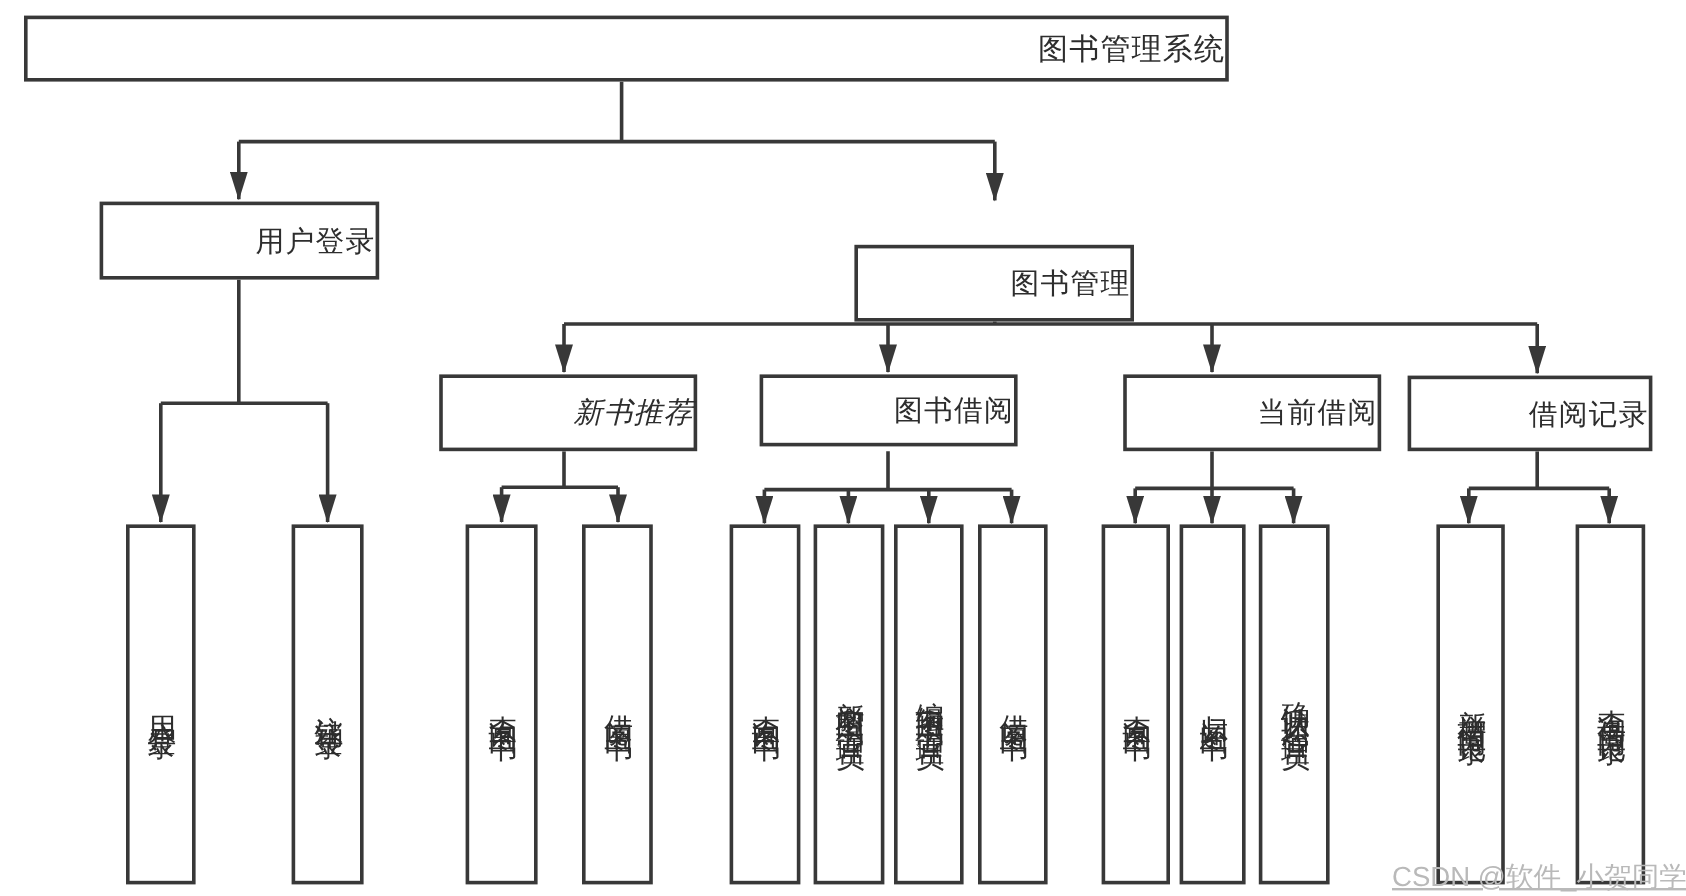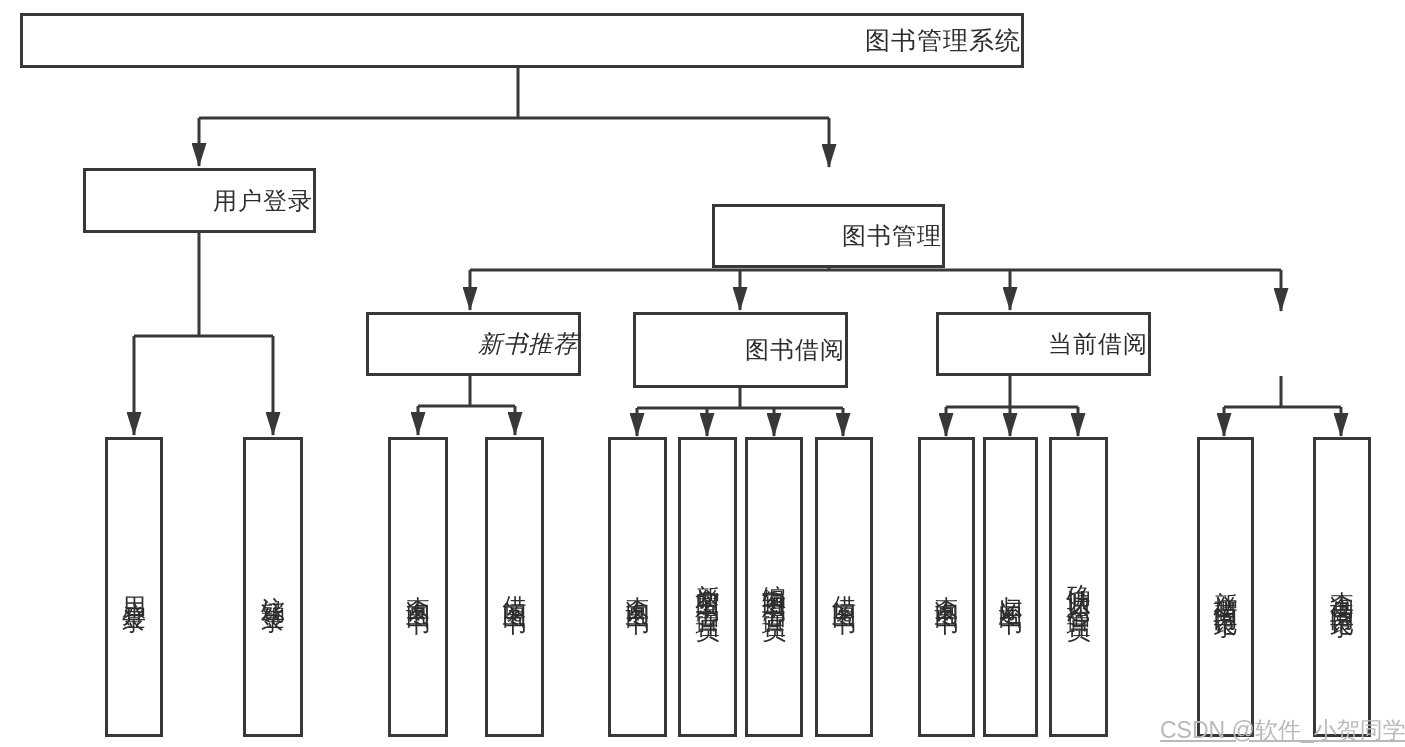--- a/index.html
+++ b/index.html
@@ -107,25 +107,28 @@
   <div class="hbox" style="left:83px;top:168px;width:233px;height:65px;">
     <span class="lbl">用户登录</span>
   </div>
   <div class="hbox" style="left:712px;top:169px;width:233px;height:64px;margin-top:35px;">
     <span class="lbl">图书管理</span>
   </div>
 
   <div class="hbox" style="left:366px;top:312px;width:215px;height:64px;font-style:italic;">
     <span class="lbl">新书推荐</span>
   </div>
-  <div class="hbox" style="left:633px;top:312px;width:215px;height:76px;">
+  <div class="hbox" style="left:633px;top:312px;width:215px;height:60px;">
     <span class="lbl">图书借阅</span>
   </div>
   <div class="hbox" style="left:936px;top:312px;width:215px;height:64px;">
     <span class="lbl">当前借阅</span>
+  </div>
+  <div class="hbox" style="left:1173px;top:313px;width:204px;height:63px;">
+    <span class="lbl">借阅记录</span>
   </div>
 
   <div class="vbox" style="left:105px;width:58px;">
     <span class="lbl">用户登录</span>
   </div>
   <div class="vbox" style="left:243px;width:60px;">
     <span class="lbl">注销登录</span>
   </div>
 
   <div class="vbox" style="left:388px;width:60px;">

